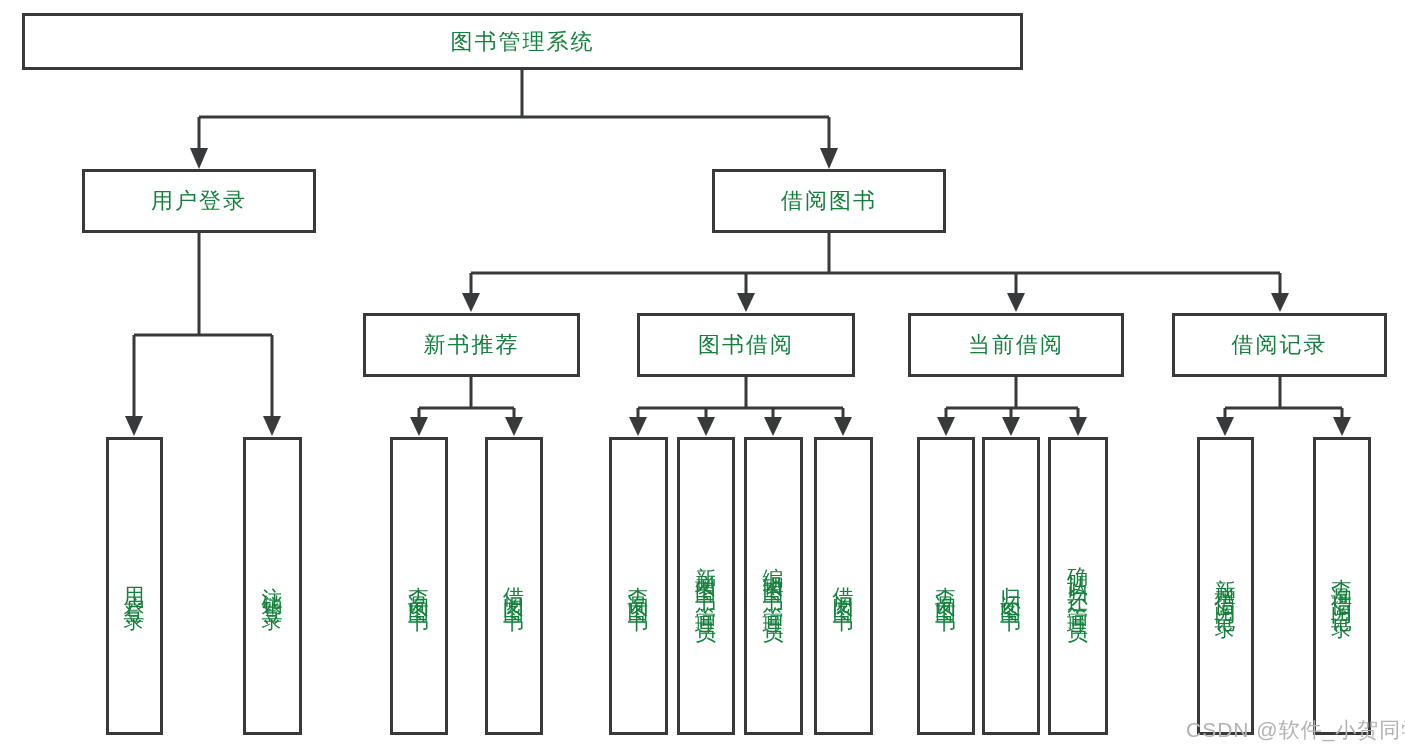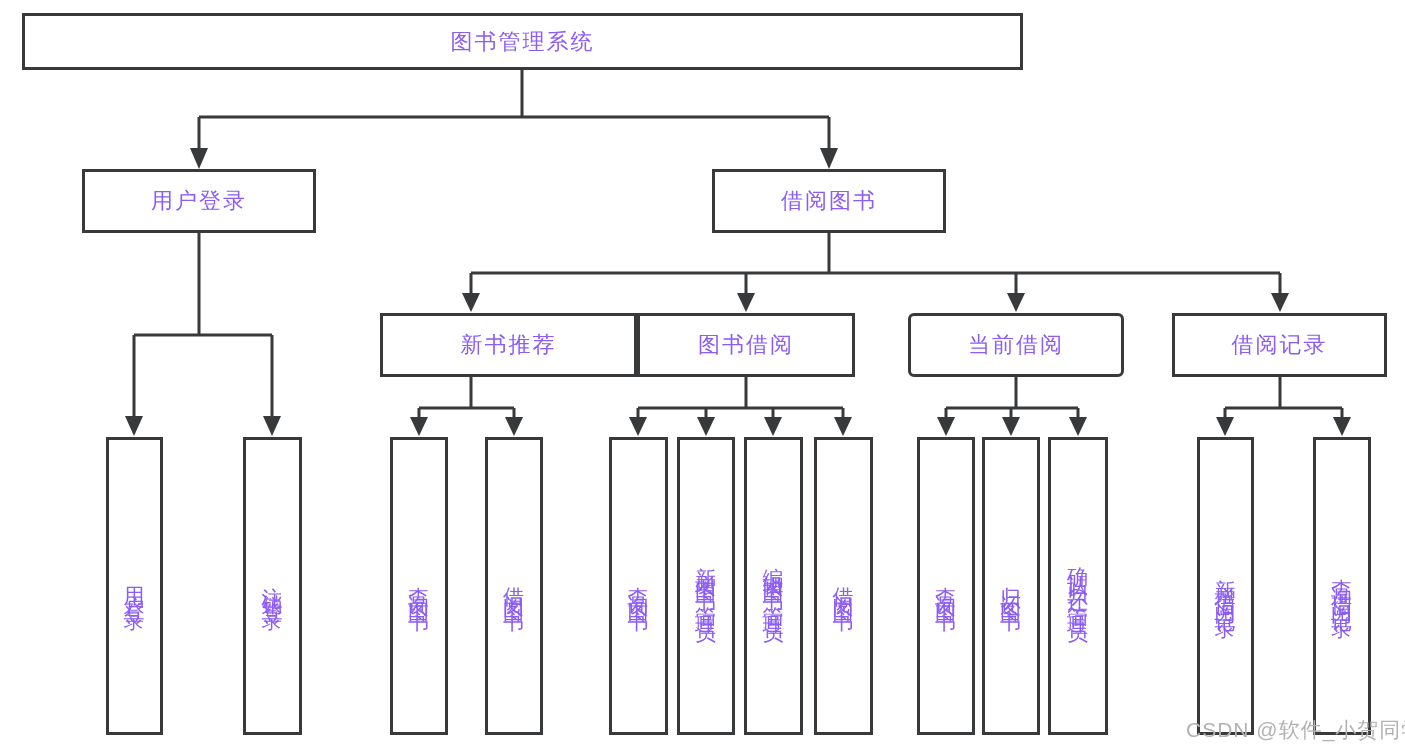--- a/index.html
+++ b/index.html
@@ -14,21 +14,21 @@
   svg.wires {
     position: absolute;
     left: 0; top: 0;
     z-index: 1;
   }
   .node {
     position: absolute;
     box-sizing: border-box;
     background: #ffffff;
     border: 3px solid #37393b;
-    color: #8b5cf6;
+    color: #15803d;
     display: flex;
     align-items: center;
     justify-content: center;
     z-index: 2;
     font-size: 22px;
     letter-spacing: 2px;
     text-align: center;
   }
   .leaf {
     font-size: 21px;
@@ -91,23 +91,23 @@
       <polygon points="1216,417 1234,417 1225,436"></polygon>
       <polygon points="1333,417 1351,417 1342,436"></polygon>
     </g>
   </svg>
 
   <div class="node" style="left:22px; top:13px; width:1001px; height:57px;">图书管理系统</div>
 
   <div class="node" style="left:82px; top:169px; width:234px; height:64px;">用户登录</div>
   <div class="node" style="left:712px; top:169px; width:234px; height:64px;">借阅图书</div>
 
-  <div class="node" style="left:380px; top:313px; width:257px; height:64px;">新书推荐</div>
+  <div class="node" style="left:363px; top:313px; width:217px; height:64px;">新书推荐</div>
   <div class="node" style="left:637px; top:313px; width:218px; height:64px;">图书借阅</div>
-  <div class="node" style="left:908px; top:313px; width:216px; height:64px;border-radius:6px;">当前借阅</div>
+  <div class="node" style="left:908px; top:313px; width:216px; height:64px;">当前借阅</div>
   <div class="node" style="left:1172px; top:313px; width:215px; height:64px;">借阅记录</div>
 
   <div class="node leaf" style="left:106px; top:437px; width:57px; height:298px;">用户登录</div>
   <div class="node leaf" style="left:243px; top:437px; width:59px; height:298px;">注销登录</div>
 
   <div class="node leaf" style="left:390px; top:437px; width:58px; height:298px;">查询图书</div>
   <div class="node leaf" style="left:485px; top:437px; width:58px; height:298px;">借阅图书</div>
 
   <div class="node leaf" style="left:609px; top:437px; width:59px; height:298px;">查询图书</div>
   <div class="node leaf" style="left:677px; top:437px; width:58px; height:298px;">新增图书（管理员）</div>

